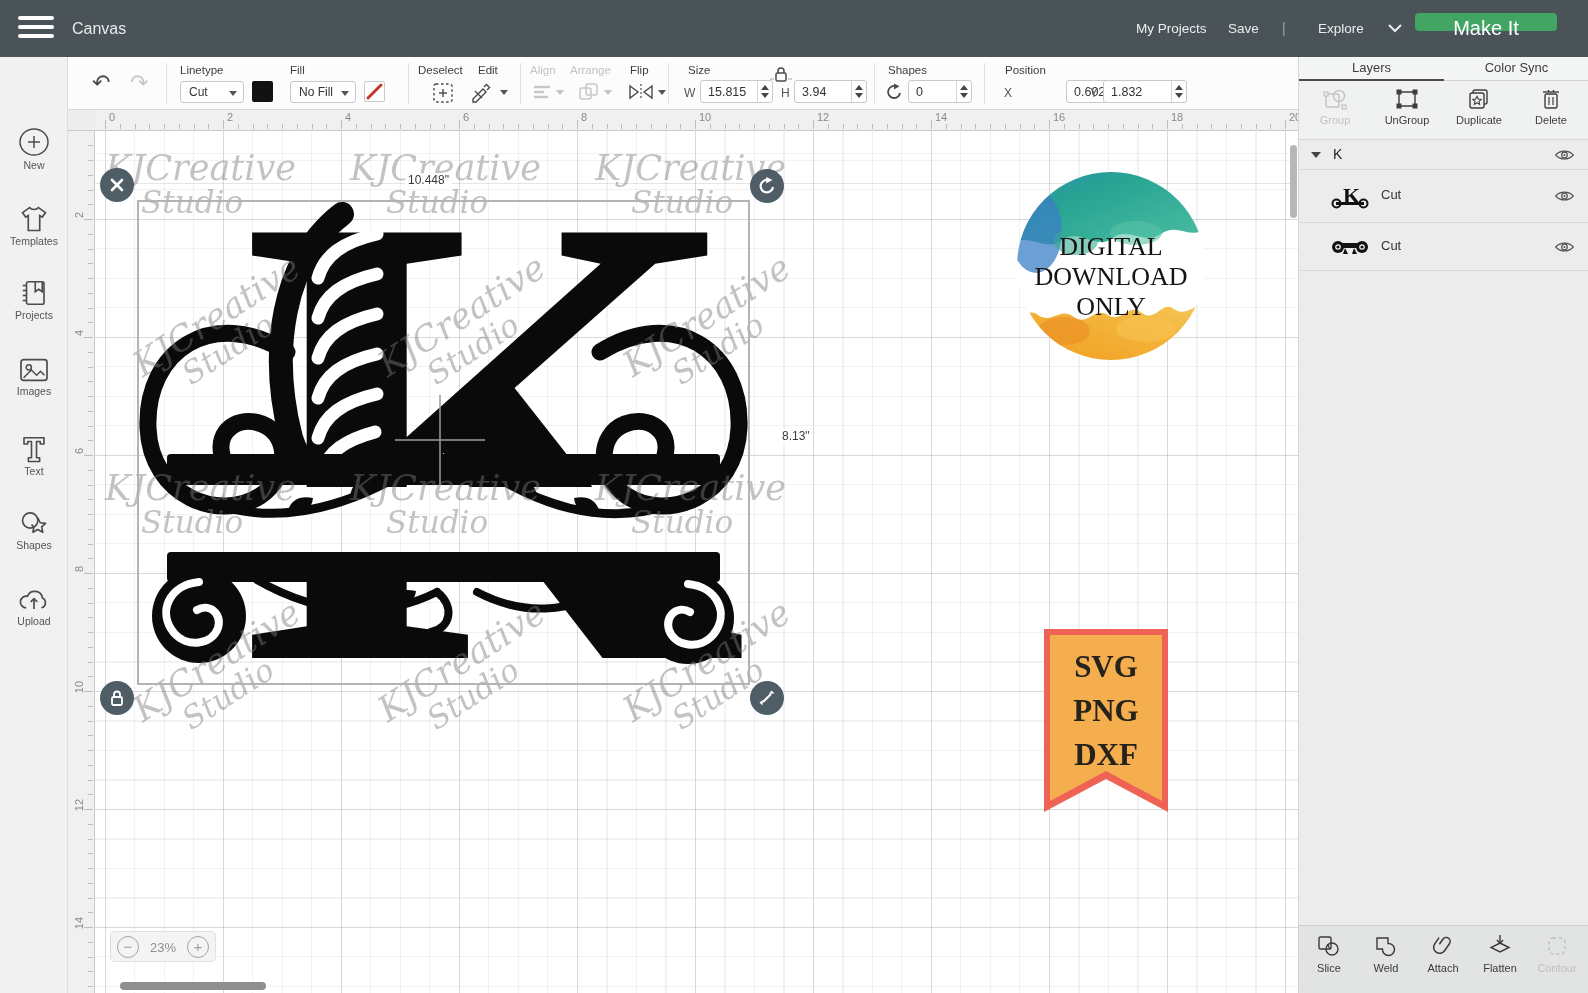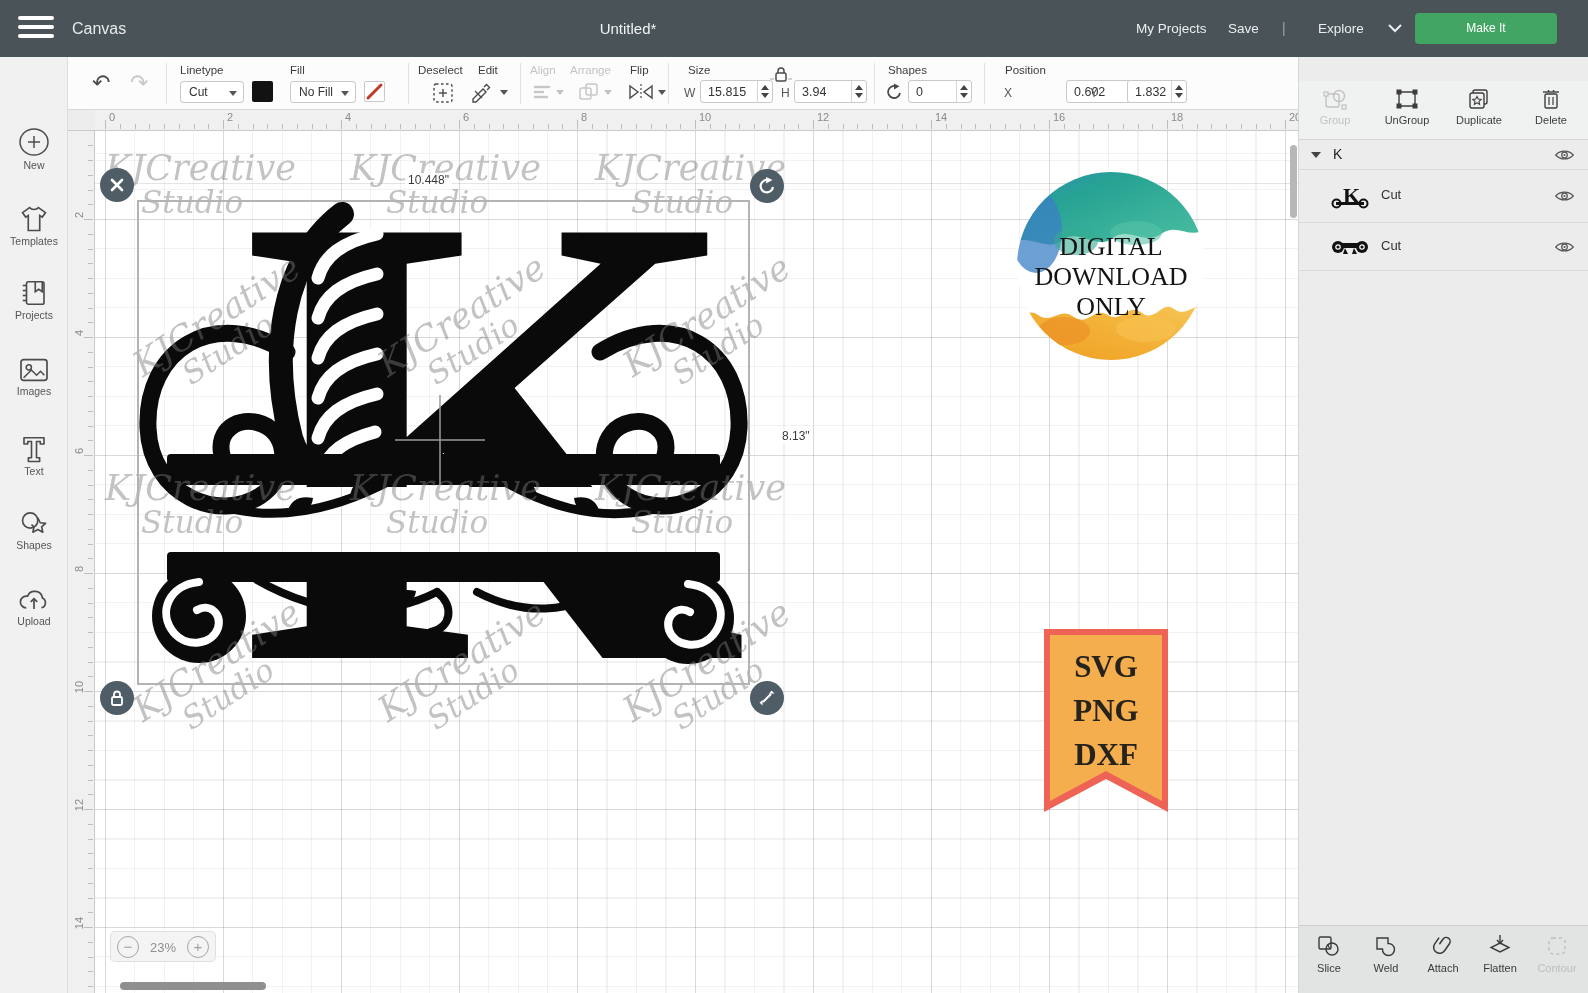--- a/index.html
+++ b/index.html
@@ -9,21 +9,21 @@
   .abs{position:absolute}
 
   
   .header{position:absolute;left:0;top:0;width:1588px;height:57px;background:#4a5358;color:#fff}
   .hamburger{position:absolute;left:18px;top:16px;width:36px;height:25px;cursor:pointer}
   .hamburger i{display:block;height:4px;background:#fff;border-radius:2px;margin-bottom:5px}
   .h-canvas{position:absolute;left:72px;top:0;line-height:57px;font-size:16px;color:#e8eaeb}
   .h-title{position:absolute;left:558px;top:0;width:140px;text-align:center;line-height:57px;font-size:15px;color:#f2f3f3}
   .h-link{position:absolute;top:0;line-height:57px;font-size:13.5px;color:#eceeee;cursor:pointer}
   .h-sep{position:absolute;top:0;line-height:57px;font-size:14px;color:#9aa3a7}
-  .makeit{position:absolute;left:1415px;top:13px;width:142px;height:31px;background:#42a564;border-radius:4px;color:#fff;font-size:12px;text-align:center;line-height:31px;cursor:pointer}
+  .makeit{position:absolute;left:1415px;top:13px;width:142px;height:18px;background:#42a564;border-radius:4px;color:#fff;font-size:20px;text-align:center;line-height:31px;cursor:pointer}
   .chev{position:absolute;top:24px}
 
   
   .toolbar{position:absolute;left:68px;top:57px;width:1230px;height:53px;background:#fcfcfc;border-bottom:1px solid #d8d8d8}
   .tb-sep{position:absolute;top:6px;width:1px;height:41px;background:#e2e2e2}
   .tb-label{position:absolute;top:7px;font-size:11.5px;color:#3c3c3c}
   .tb-label.dis{color:#c3c3c3}
   .tb-small{position:absolute;font-size:12px;color:#555}
   .dd{position:absolute;top:24px;height:22px;background:#fff;border:1px solid #c9c9c9;border-radius:3px;font-size:12px;color:#333;cursor:pointer}
   .dd .val{position:absolute;left:8px;top:3px}
@@ -101,21 +101,20 @@
 
 <div class="app">
 
   <div class="header">
     <div class="hamburger">
         <i></i>
         <i></i>
         <i></i>
       </div>
     <div class="h-canvas">Canvas</div>
-    <div class="h-title">Untitled*</div>
     <div class="h-link" style="left:1136px">My Projects</div>
     <div class="h-link" style="left:1228px">Save</div>
     <div class="h-sep" style="left:1282px">|</div>
     <div class="h-link" style="left:1318px">Explore</div>
     <span class="abs chev" style="left:1388px">
       <svg width="14" height="9" viewBox="0 0 14 9">
           <polyline points="1,1 7,7 13,1" fill="none" stroke="#eceeee" stroke-width="2"></polyline>
         </svg>
     </span>
     <div class="makeit">Make It</div>
@@ -240,21 +239,21 @@
     <div class="tb-label" style="left:937px">Position</div>
     <div class="tb-small" style="left:936px;top:29px">X</div>
     <div class="numin" style="left:998px;width:84px">
       <span class="val">0.602</span>
       <span class="stepper">
           <i class="up"></i>
           <i class="dn"></i>
         </span>
     </div>
     <div class="tb-small" style="left:1022px;top:29px">Y</div>
-    <div class="numin" style="left:1059px;width:60px">
+    <div class="numin" style="left:1035px;width:84px">
       <span class="val">1.832</span>
       <span class="stepper">
           <i class="up"></i>
           <i class="dn"></i>
         </span>
     </div>
   </div>
 
   <div class="sidebar">
     <div class="sb-item" style="top:70px">
@@ -666,20 +665,24 @@
       <span class="zbtn" style="left:6px">−</span>
       <span class="zval">23%</span>
       <span class="zbtn" style="right:6px">+</span>
     </div>
 
     <div class="hscroll"></div>
     <div class="vscroll"></div>
   </div>
 
   <div class="panel">
+    <div class="p-tabs">
+      <div class="p-tab active" style="left:0">Layers</div>
+      <div class="p-tab" style="left:145px">Color Sync</div>
+    </div>
     <div class="p-actions">
       <div class="p-act dis" style="left:0">
         <svg width="26" height="24" viewBox="0 0 26 24" style="margin:0 auto">
             <rect x="4" y="7" width="13" height="13" rx="2" fill="none" stroke="#c2c2c2" stroke-width="1.4"></rect>
             <circle cx="17" cy="9" r="5.5" fill="none" stroke="#c2c2c2" stroke-width="1.4"></circle>
             <rect x="2" y="5" width="4" height="4" fill="#efefef" stroke="#c2c2c2" stroke-width="1.2"></rect>
             <rect x="20" y="18" width="4" height="4" fill="#efefef" stroke="#c2c2c2" stroke-width="1.2"></rect>
           </svg>
         <span class="lbl">Group</span>
       </div>

